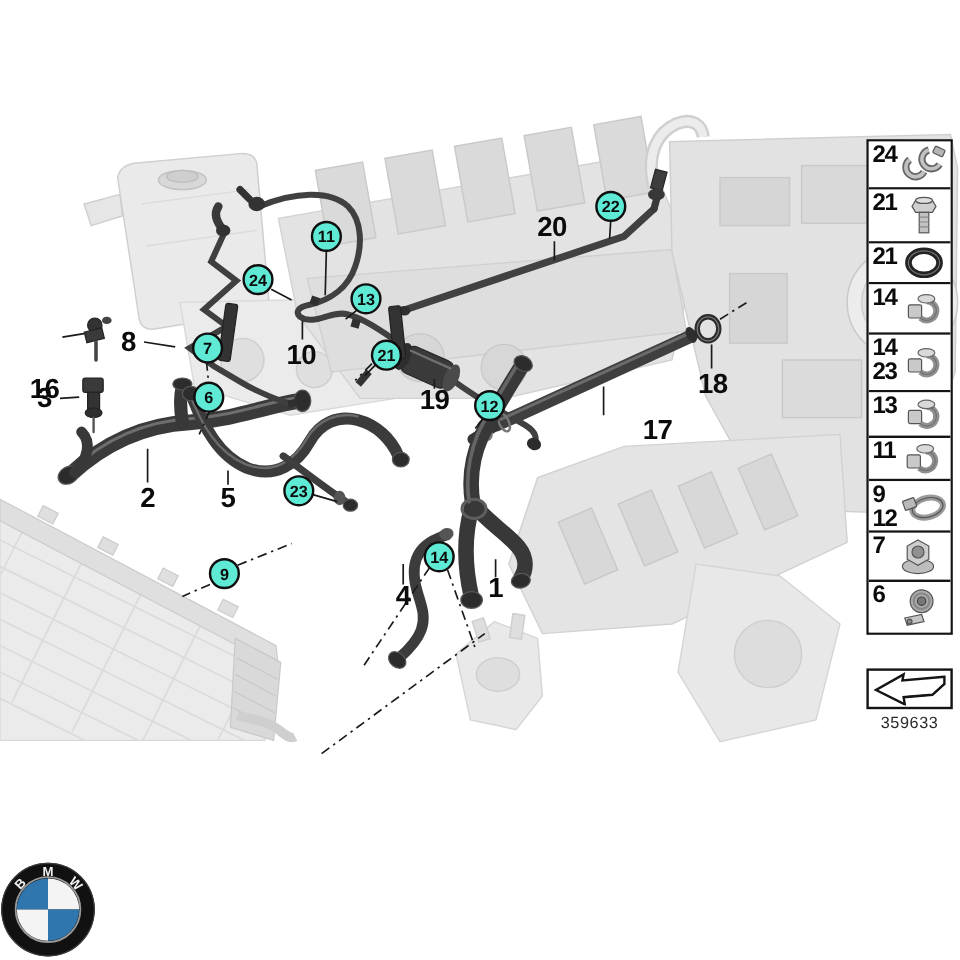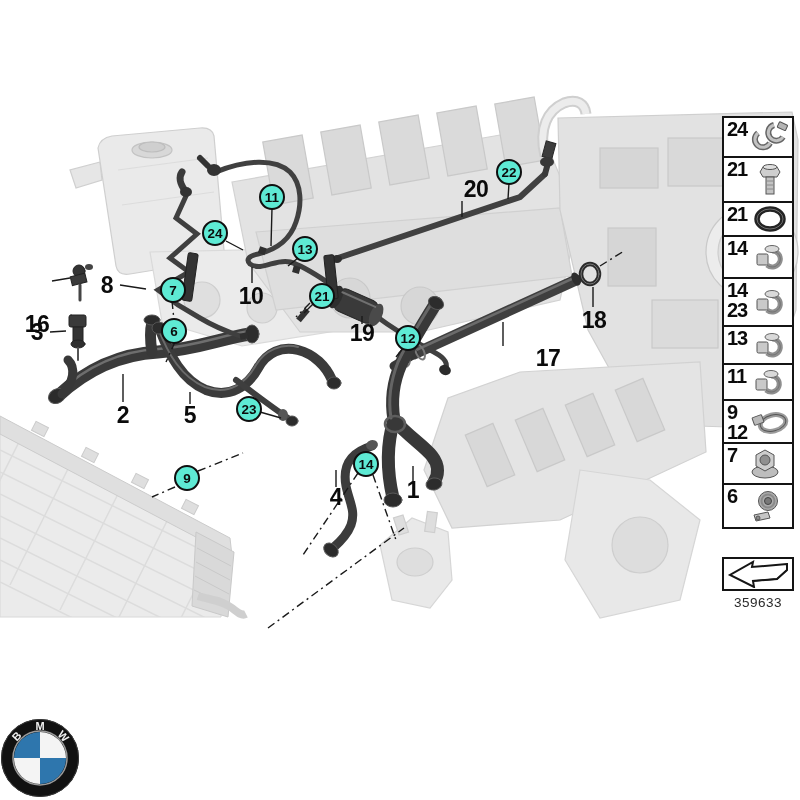--- a/index.html
+++ b/index.html
@@ -247,21 +247,21 @@
     </g>
   </svg>
 
   <div id="callout-layer">
       <div class="co plain" style="left: 37px; top: 281px; margin-top: 43px;">16</div>
       <div class="co plain" style="left: 37px; top: 332px;">3</div>
       <div class="co plain" style="left: 107px; top: 285px;">8</div>
       <div class="co plain" style="left: 123px; top: 415px;">2</div>
       <div class="co plain" style="left: 190px; top: 415px;">5</div>
       <div class="co plain" style="left: 251px; top: 296px;">10</div>
-      <div class="co plain" style="left: 476px; top: 189px;">20</div>
+      <div class="co plain" style="left: 460px; top: 189px;">20</div>
       <div class="co plain" style="left: 362px; top: 333px;">19</div>
       <div class="co plain" style="left: 594px; top: 320px;">18</div>
       <div class="co plain" style="left: 520px; top: 358px; margin-left: 28px;">17</div>
       <div class="co plain" style="left: 336px; top: 497px;">4</div>
       <div class="co plain" style="left: 413px; top: 490px;">1</div>
       <div class="co circ" style="left: 215px; top: 233px;">24</div>
       <div class="co circ" style="left: 272px; top: 197px;">11</div>
       <div class="co circ" style="left: 305px; top: 249px;">13</div>
       <div class="co circ" style="left: 322px; top: 296px;">21</div>
       <div class="co circ" style="left: 509px; top: 172px;">22</div>

